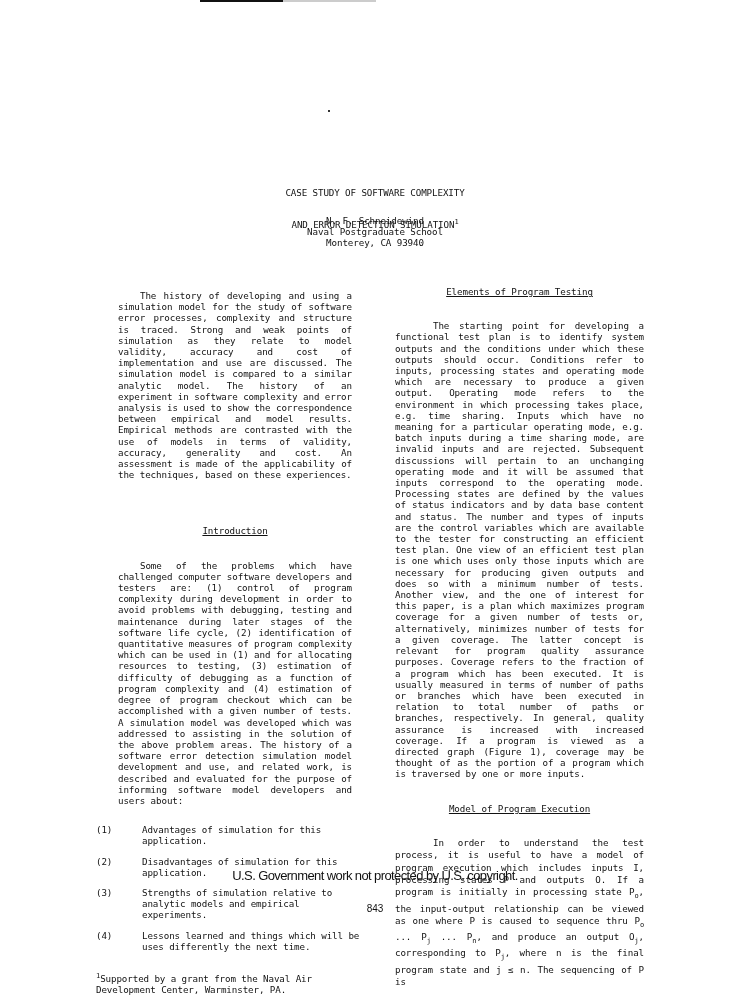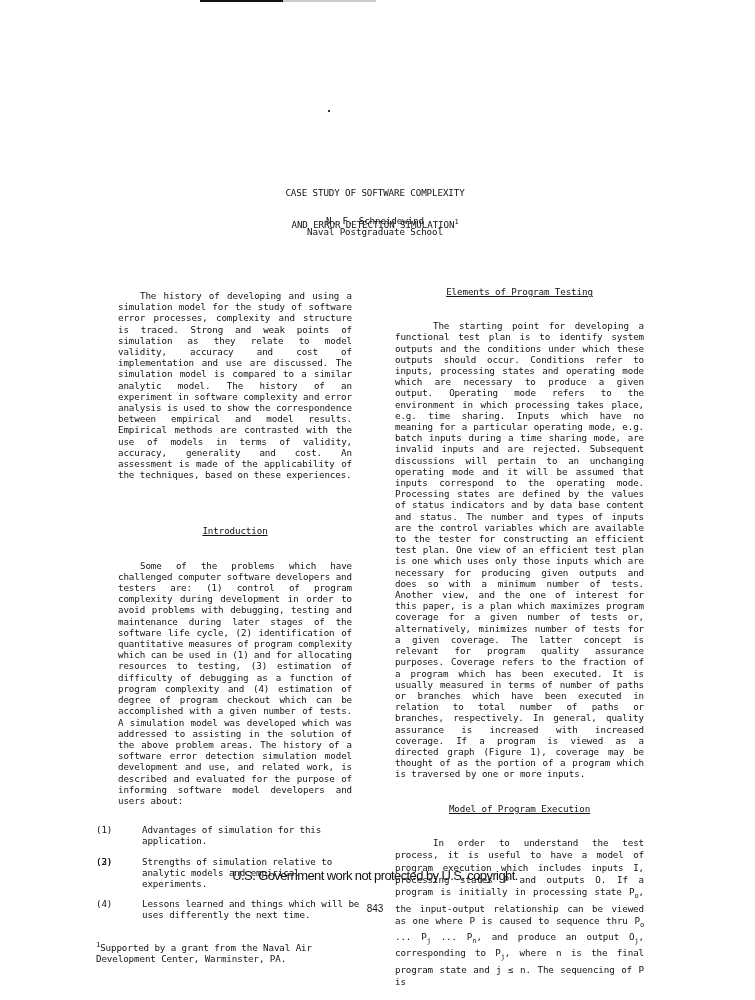--- a/index.html
+++ b/index.html
@@ -35,34 +35,35 @@
 <div class="speck"></div>
 
 <div class="title mono">
   <div>CASE STUDY OF SOFTWARE COMPLEXITY</div>
   <div><span>AND ERROR DETECTION SIMULATION</span><sup class="fn">1</sup></div>
 </div>
 
 <div class="authors mono">
   <div>N. F. Schneidewind</div>
   <div>Naval Postgraduate School</div>
+  <div>Monterey, CA  93940</div>
 </div>
 
 <div class="col col-left mono">
   <p class="para indent">The history of developing and using a simulation model for the study of software error processes, complexity and structure is traced. Strong and weak points of simulation as they relate to model validity, accuracy and cost of implementation and use are discussed.  The simulation model is compared to a similar analytic model.  The history of an experiment in software complexity and error analysis is used to show the correspondence between empirical and model results.  Empirical methods are contrasted with the use of models in terms of validity, accuracy, generality and cost.  An assessment is made of the applicability of the techniques, based on these experiences.</p>
 
   <div style="height: 33px;"></div>
   <p class="heading">Introduction</p>
   <div style="height: 11px;"></div>
   <p class="para indent">Some of the problems which have challenged computer software developers and testers are: (1) control of program complexity during development in order to avoid problems with debugging, testing and maintenance during later stages of the software life cycle, (2) identification of quantitative measures of program complexity which can be used in (1) and for allocating resources to testing, (3) estimation of difficulty of debugging as a function of program complexity and (4) estimation of degree of program checkout which can be accomplished with a given number of tests.  A simulation model was developed which was addressed to assisting in the solution of the above problem areas.  The history of a software error detection simulation model development and use, and related work, is described and evaluated for the purpose of informing software model developers and users about:</p>
   <div style="height: 10px;"></div>
 
   <ul class="list">
     <li><span class="num">(1)</span><span>Advantages of simulation for this application.</span></li>
-    <li><span class="num">(2)</span></li>
+    <li><span class="num">(2)</span><span>Disadvantages of simulation for this application.</span></li>
     <li><span class="num">(3)</span><span>Strengths of simulation relative to analytic models and empirical experiments.</span></li>
     <li><span class="num">(4)</span><span>Lessons learned and things which will be uses differently the next time.</span></li>
   </ul>
 
   <div style="height: 10px;"></div>
   <p class="footnote" style="margin-left:-14px;"><span class="mark">1</span><span>Supported by a grant from the Naval Air Development Center, Warminster, PA.</span></p>
 </div>
 
 <div class="col col-right mono">
   <p class="heading">Elements of Program Testing</p>

